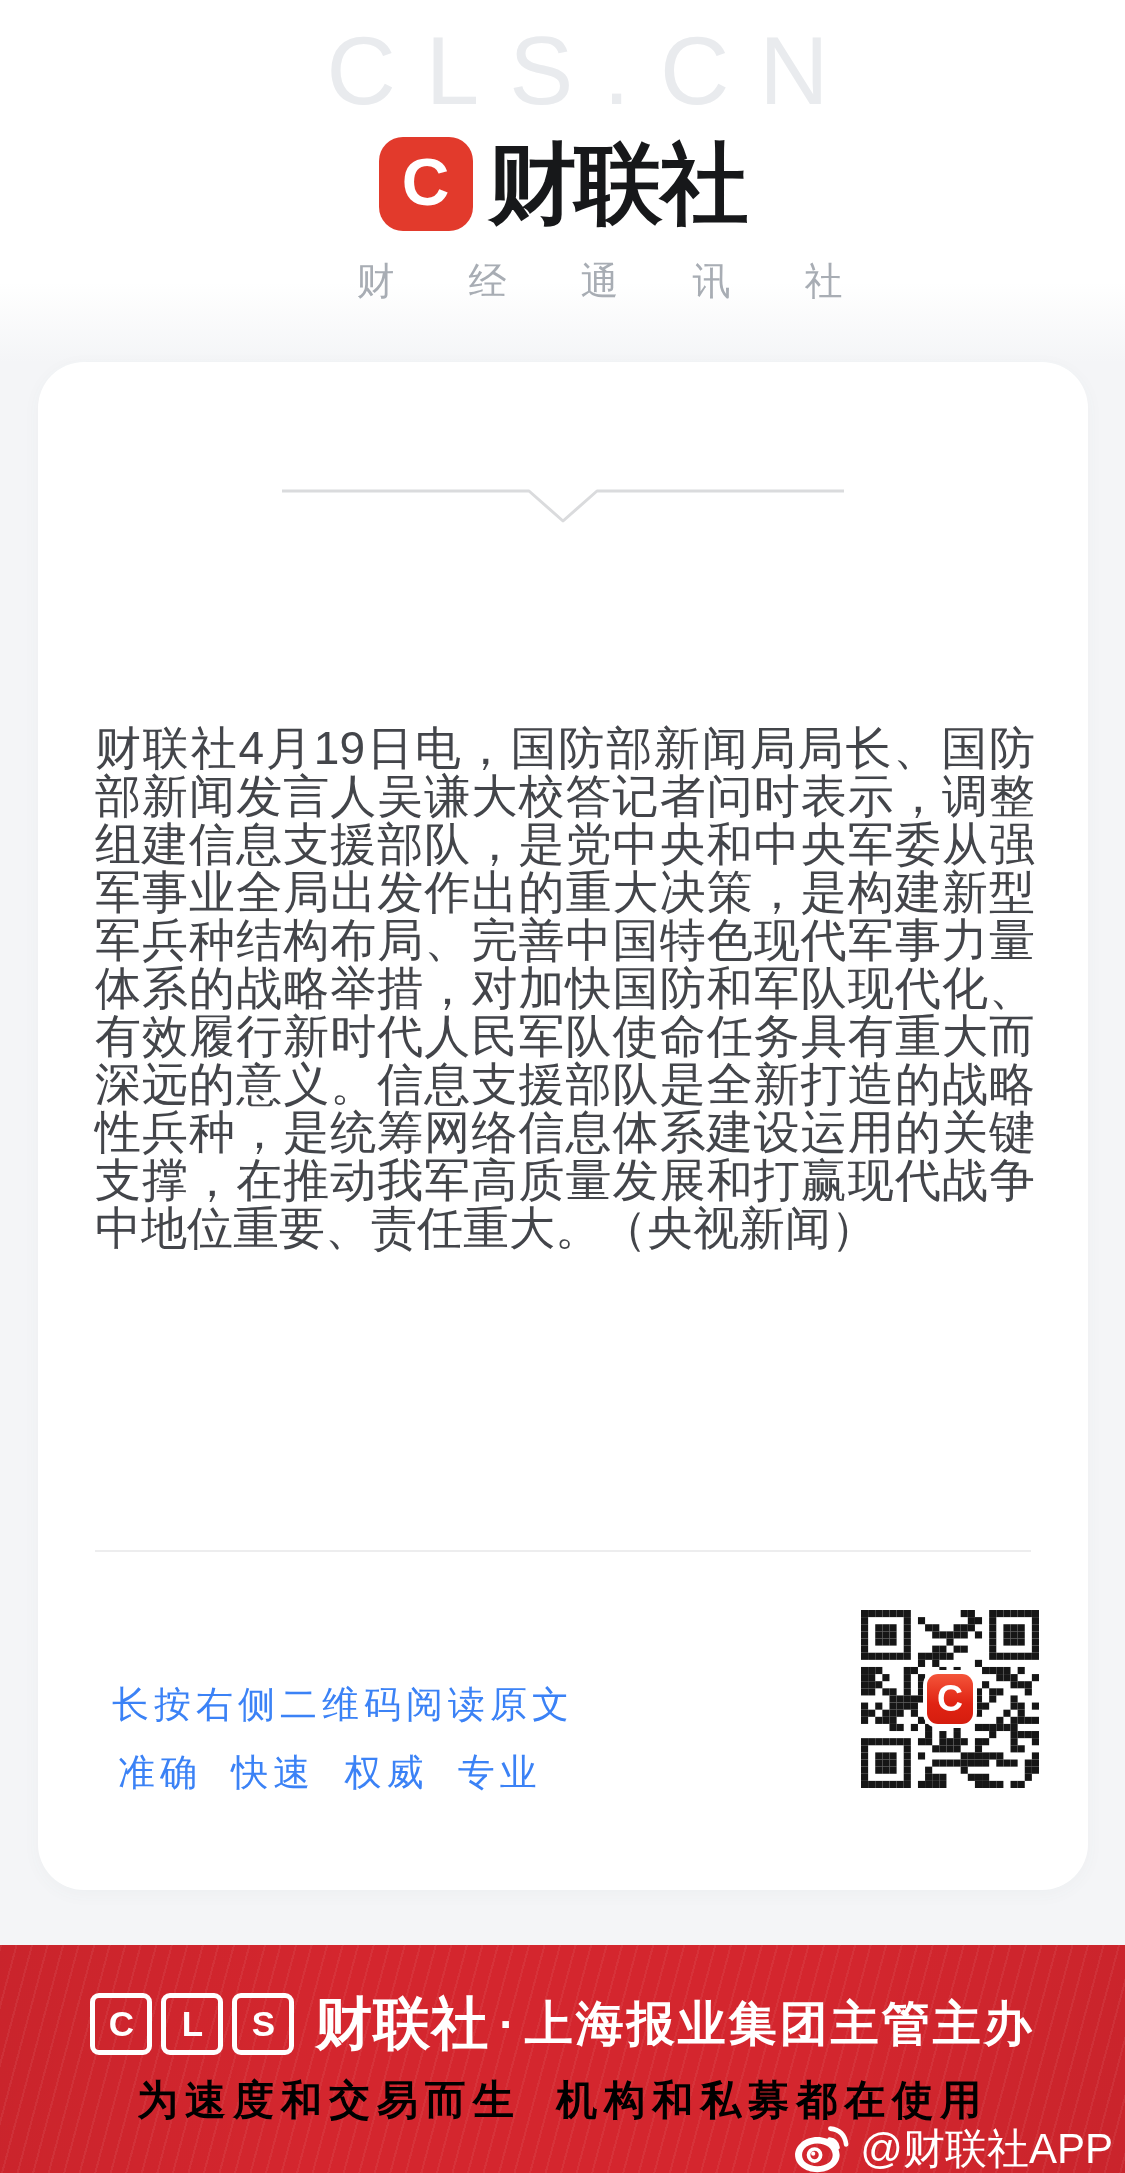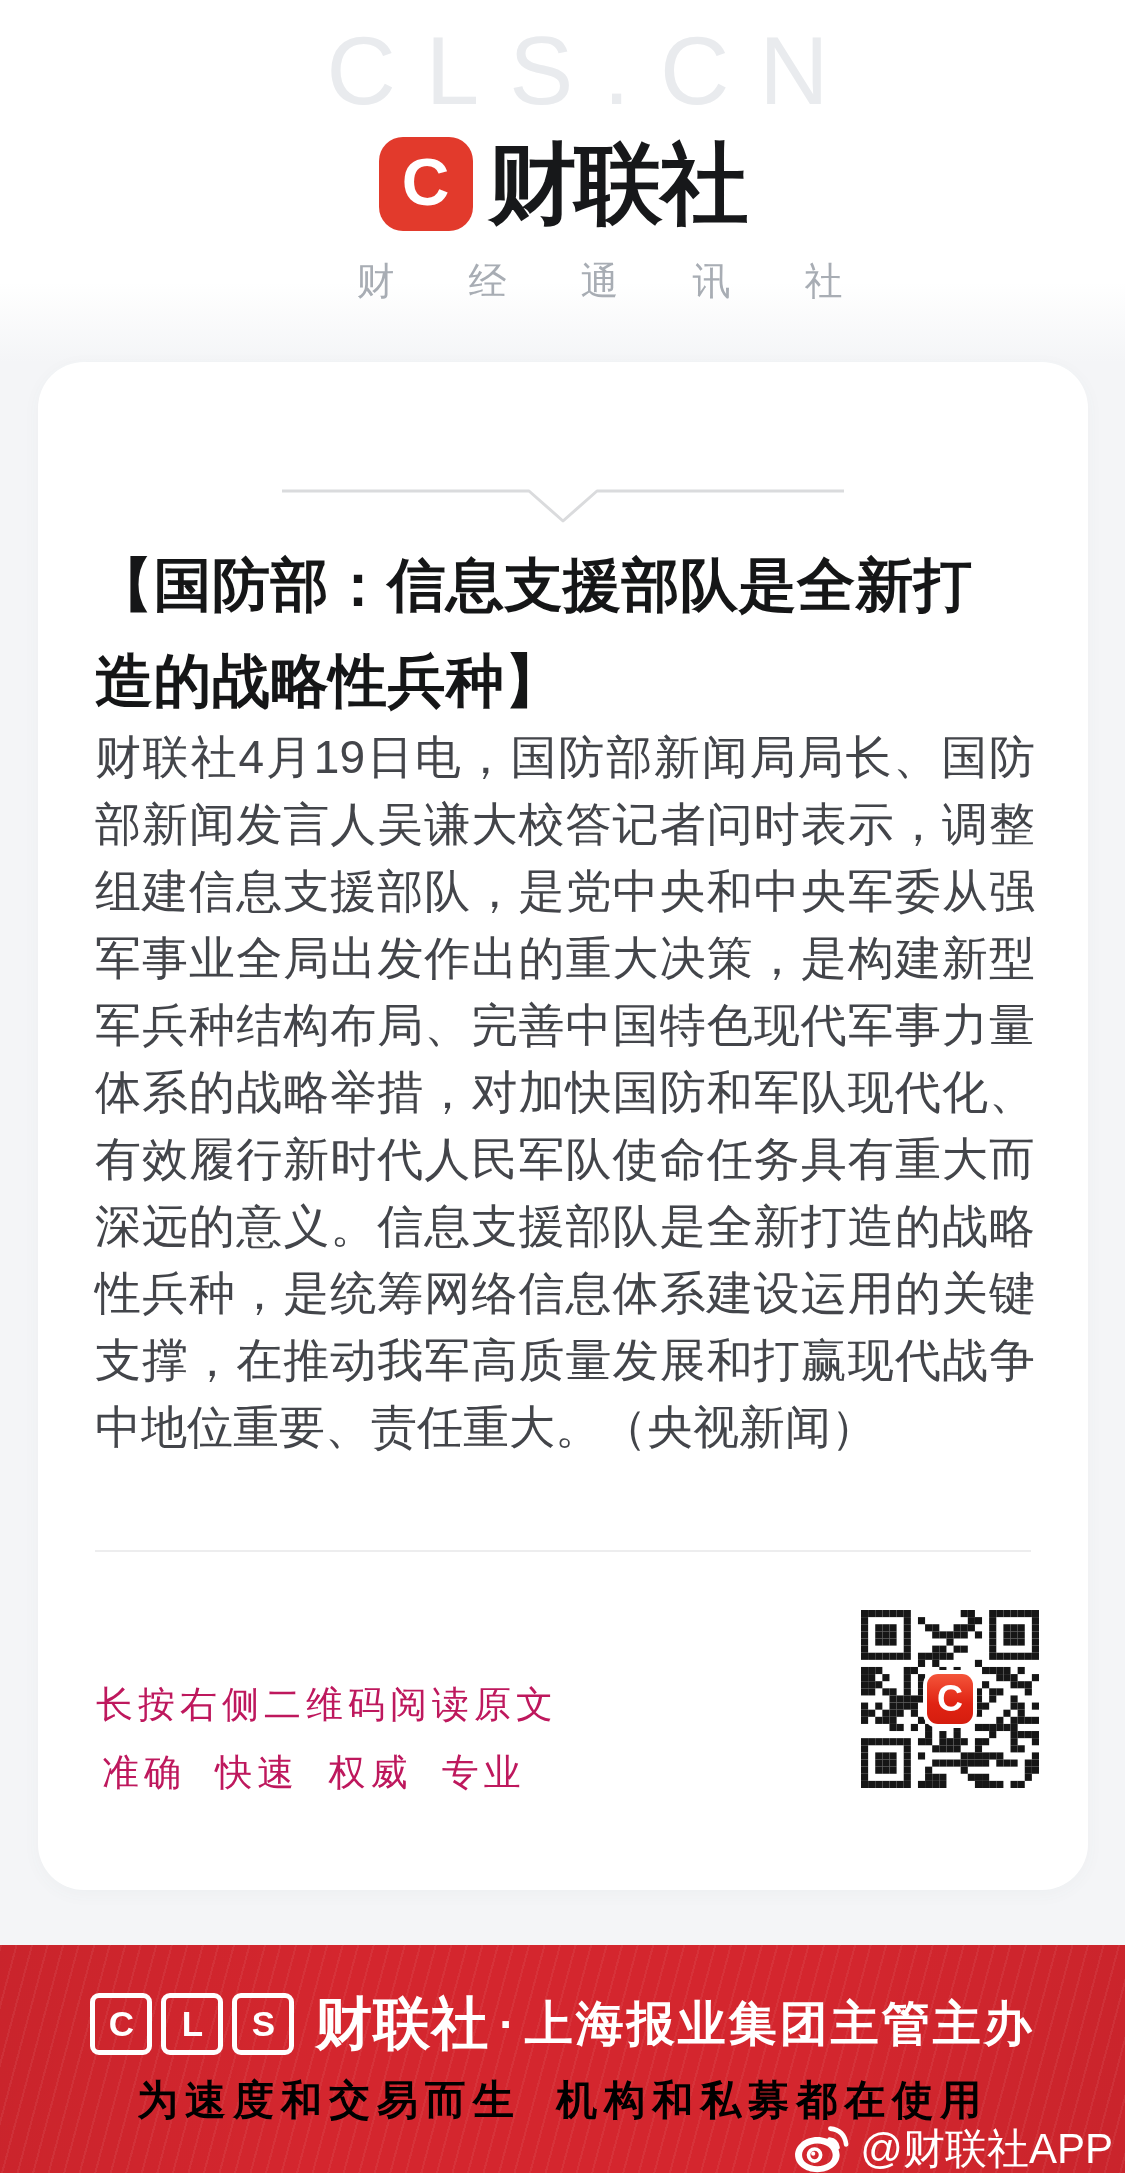--- a/index.html
+++ b/index.html
@@ -28,23 +28,23 @@
 
   
   .card{position:absolute;left:38px;top:362px;width:1050px;height:1528px;
     background:#ffffff;border-radius:46px;box-shadow:0 4px 18px rgba(80,90,110,.04);}
   .date{position:absolute;left:0;top:56px;width:100%;text-align:center;
     font-size:47px;font-weight:700;color:#2a2b2e;letter-spacing:1px;}
   .notch-divider{position:absolute;left:50%;top:126px;transform:translateX(-50%);}
   .headline{position:absolute;left:57px;top:176px;width:915px;
     font-size:58px;line-height:96px;font-weight:900;color:#151617;letter-spacing:0.5px;}
   .body-text{position:absolute;left:57px;top:362px;width:940px;
-    font-size:46px;line-height:67px;color:#43454a;text-align:justify;}
+    font-size:46px;line-height:48px;color:#43454a;text-align:justify;}
   .card-divider{position:absolute;left:57px;top:1188px;width:936px;height:2px;background:#ededee;}
-  .footer-text{position:absolute;left:58px;top:1318px;color:#be185d;}
+  .footer-text{position:absolute;left:74px;top:1318px;color:#3b82f6;}
   .footer-line1{font-size:37px;letter-spacing:5px;}
   .footer-line2{font-size:37px;letter-spacing:5px;word-spacing:14px;margin-top:18px;margin-left:6px;}
   .qr-wrap{position:absolute;left:823px;top:1248px;width:178px;height:178px;background:#fff;}
   .qr-wrap svg{display:block;fill:#161616;}
   .qr-badge{position:absolute;left:50%;top:50%;transform:translate(-50%,-50%);
     width:46px;height:50px;border-radius:11px;
     background:linear-gradient(#f4553a 0%,#e02313 60%,#d51d0e 100%);
     box-shadow:0 0 0 4px #ffffff;
     display:flex;align-items:center;justify-content:center;}
   .qr-badge span{color:#fff;font-size:36px;font-weight:800;}
@@ -86,21 +86,20 @@
   </div>
   <div class="subtitle">财经通讯社</div>
 </div>
 
 <div class="card">
 
   <svg class="notch-divider" width="566" height="40" viewBox="0 0 566 40">
     <path d="M2 3 H249 L283 33 L317 3 H564" fill="none" stroke="#dadbdd" stroke-width="3" stroke-linejoin="round"></path>
   </svg>
 
-  <div class="headline serif">【国防部：信息支援部队是全新打造的战略性兵种】</div>
 
   <div class="body-text">财联社4月19日电，国防部新闻局局长、国防部新闻发言人吴谦大校答记者问时表示，调整组建信息支援部队，是党中央和中央军委从强军事业全局出发作出的重大决策，是构建新型军兵种结构布局、完善中国特色现代军事力量体系的战略举措，对加快国防和军队现代化、有效履行新时代人民军队使命任务具有重大而深远的意义。信息支援部队是全新打造的战略性兵种，是统筹网络信息体系建设运用的关键支撑，在推动我军高质量发展和打赢现代战争中地位重要、责任重大。（央视新闻）</div>
 
   <div class="card-divider"></div>
 
   <div class="footer-text">
     <div class="footer-line1">长按右侧二维码阅读原文</div>
     <div class="footer-line2">准确 快速 权威 专业</div>
   </div>
 

